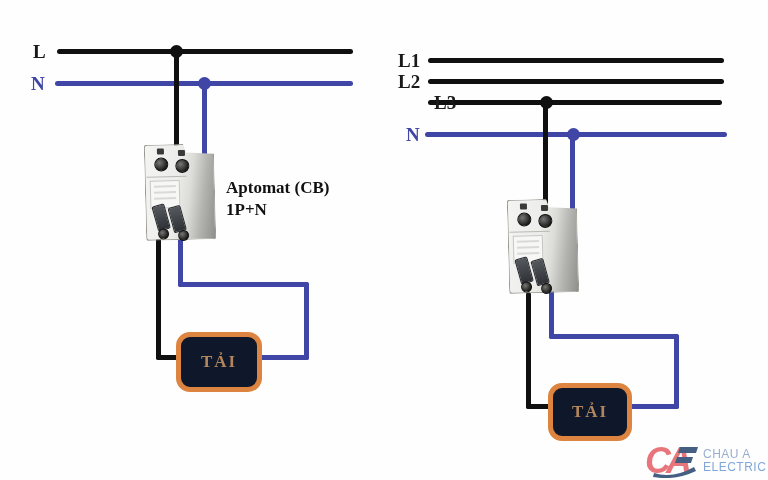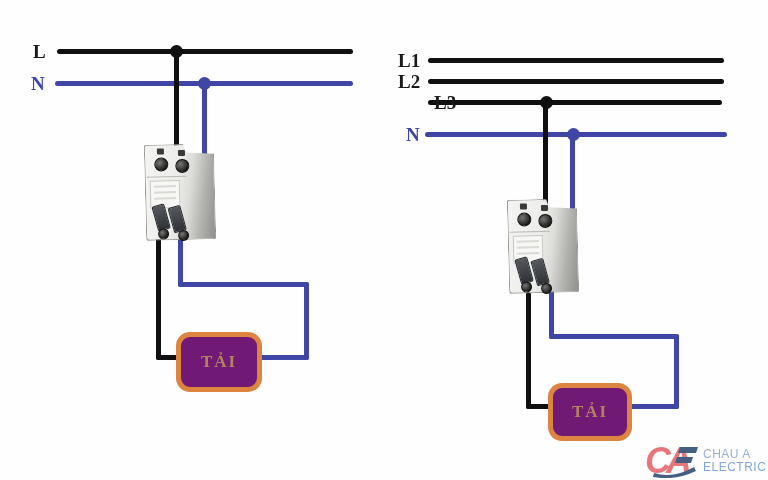--- a/index.html
+++ b/index.html
@@ -18,21 +18,21 @@
   
   .line-label{position:absolute;font-weight:bold;font-size:19px;
               color:var(--label_black,#1a1a1a);z-index:3;}
   .line-label.blue{color:var(--wire_blue,#3f46a5);}
   .caption{position:absolute;font-weight:bold;font-size:17px;line-height:22px;
            color:#111;z-index:3;}
 
   
   .load-box{position:absolute;box-sizing:border-box;
             border:5px solid var(--load_border,#dc8440);border-radius:14px;
-            background:#701a75;display:flex;align-items:center;justify-content:center;
+            background:#0f172a;display:flex;align-items:center;justify-content:center;
             z-index:2;}
   .load-label{font-weight:bold;font-size:17px;letter-spacing:2px;
               color:var(--load_text,#b2855c);}
 
   
   .breaker{position:absolute;z-index:2;transform:rotate(-1.5deg);}
   .cb-body{position:absolute;inset:0;border-radius:3px;
            background:linear-gradient(98deg,#f4f4f2 0%,#ececea 45%,#dcdcd8 62%,#b3b3af 80%,#8f8f8b 100%);
            border:1px solid #97978f;box-shadow:2px 3px 4px rgba(0,0,0,.14);
            clip-path:polygon(0% 0%,56% 0%,60% 9%,100% 11%,100% 100%,0% 100%);}
@@ -87,20 +87,24 @@
       <div class="cb-sticker-line"></div>
       <div class="cb-sticker-line"></div>
       <div class="cb-sticker-line"></div>
     </div>
     <div class="cb-lever" style="left:9px;top:60px;"></div>
     <div class="cb-lever" style="left:25px;top:62px;"></div>
     <div class="cb-screw small" style="left:12px;top:84px;"></div>
     <div class="cb-screw small" style="left:32px;top:86px;"></div>
   </div>
 
+  <div class="caption" style="left:226px;top:177px;">
+    <div>Aptomat (CB)</div>
+    <div>1P+N</div>
+  </div>
 
   <div class="wire black" style="left:156px;top:238px;width:5px;height:122px;"></div>
   <div class="wire black" style="left:156px;top:355px;width:24px;height:5px;"></div>
   <div class="wire blue" style="left:178px;top:236px;width:5px;height:51px;"></div>
   <div class="wire blue" style="left:178px;top:282px;width:131px;height:5px;"></div>
   <div class="wire blue" style="left:304px;top:282px;width:5px;height:78px;"></div>
   <div class="wire blue" style="left:260px;top:355px;width:49px;height:5px;"></div>
 
   <div class="load-box" style="left:176px;top:332px;width:86px;height:60px;">
     <span class="load-label">TẢI</span>

